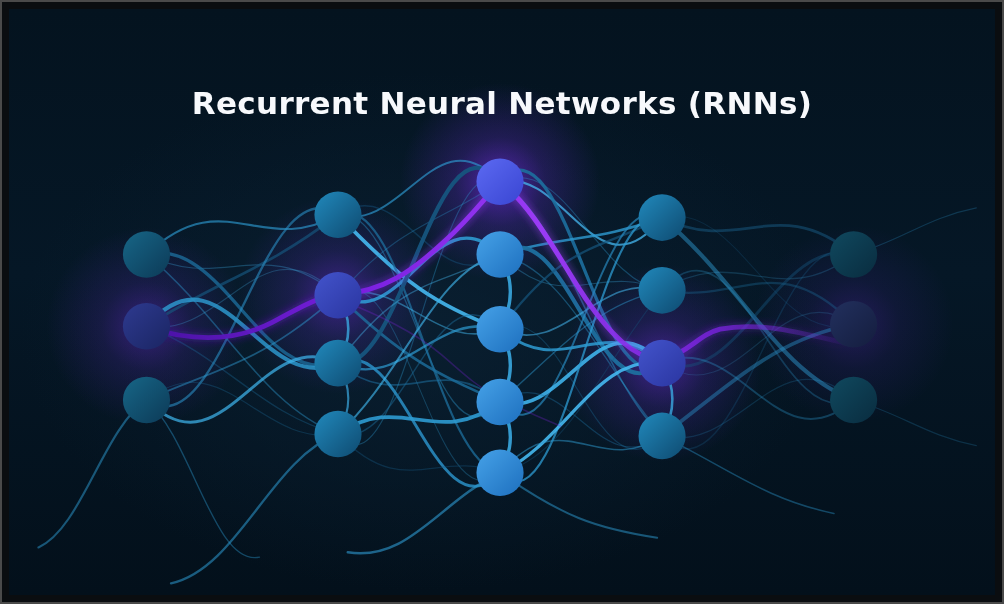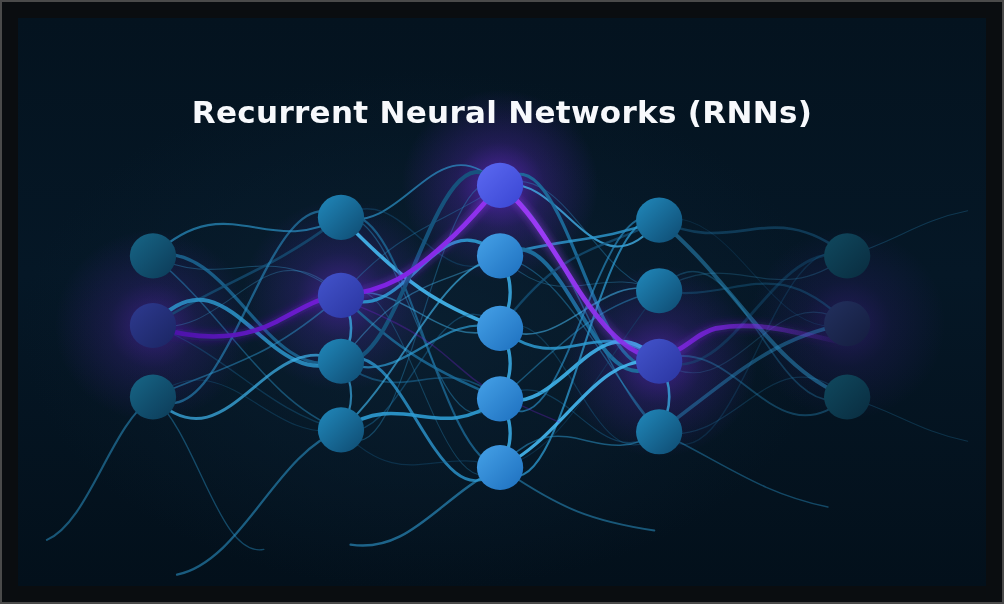--- a/index.html
+++ b/index.html
@@ -2,21 +2,21 @@
 <html><head>
 <meta charset="utf-8">
 <style>
   html,body{margin:0;padding:0;background:#222;}
   .frame{
     position:relative;
     width:1004px;height:604px;
     box-sizing:border-box;
     border:2px solid #4a4a4a;
     background:#0a0d10;
-    padding:16px;
+    padding:7px;
   }
   .stage{
     position:relative;width:100%;height:100%;
     overflow:hidden;
     background:
       radial-gradient(ellipse 560px 360px at 42% 55%, rgba(10,32,50,0.85), rgba(5,21,34,0) 72%),
       linear-gradient(180deg,#04131f 0%, #051726 45%, #03101b 100%);
   }
   .title{
     position:absolute;top:76px;left:0;right:0;margin:0;

